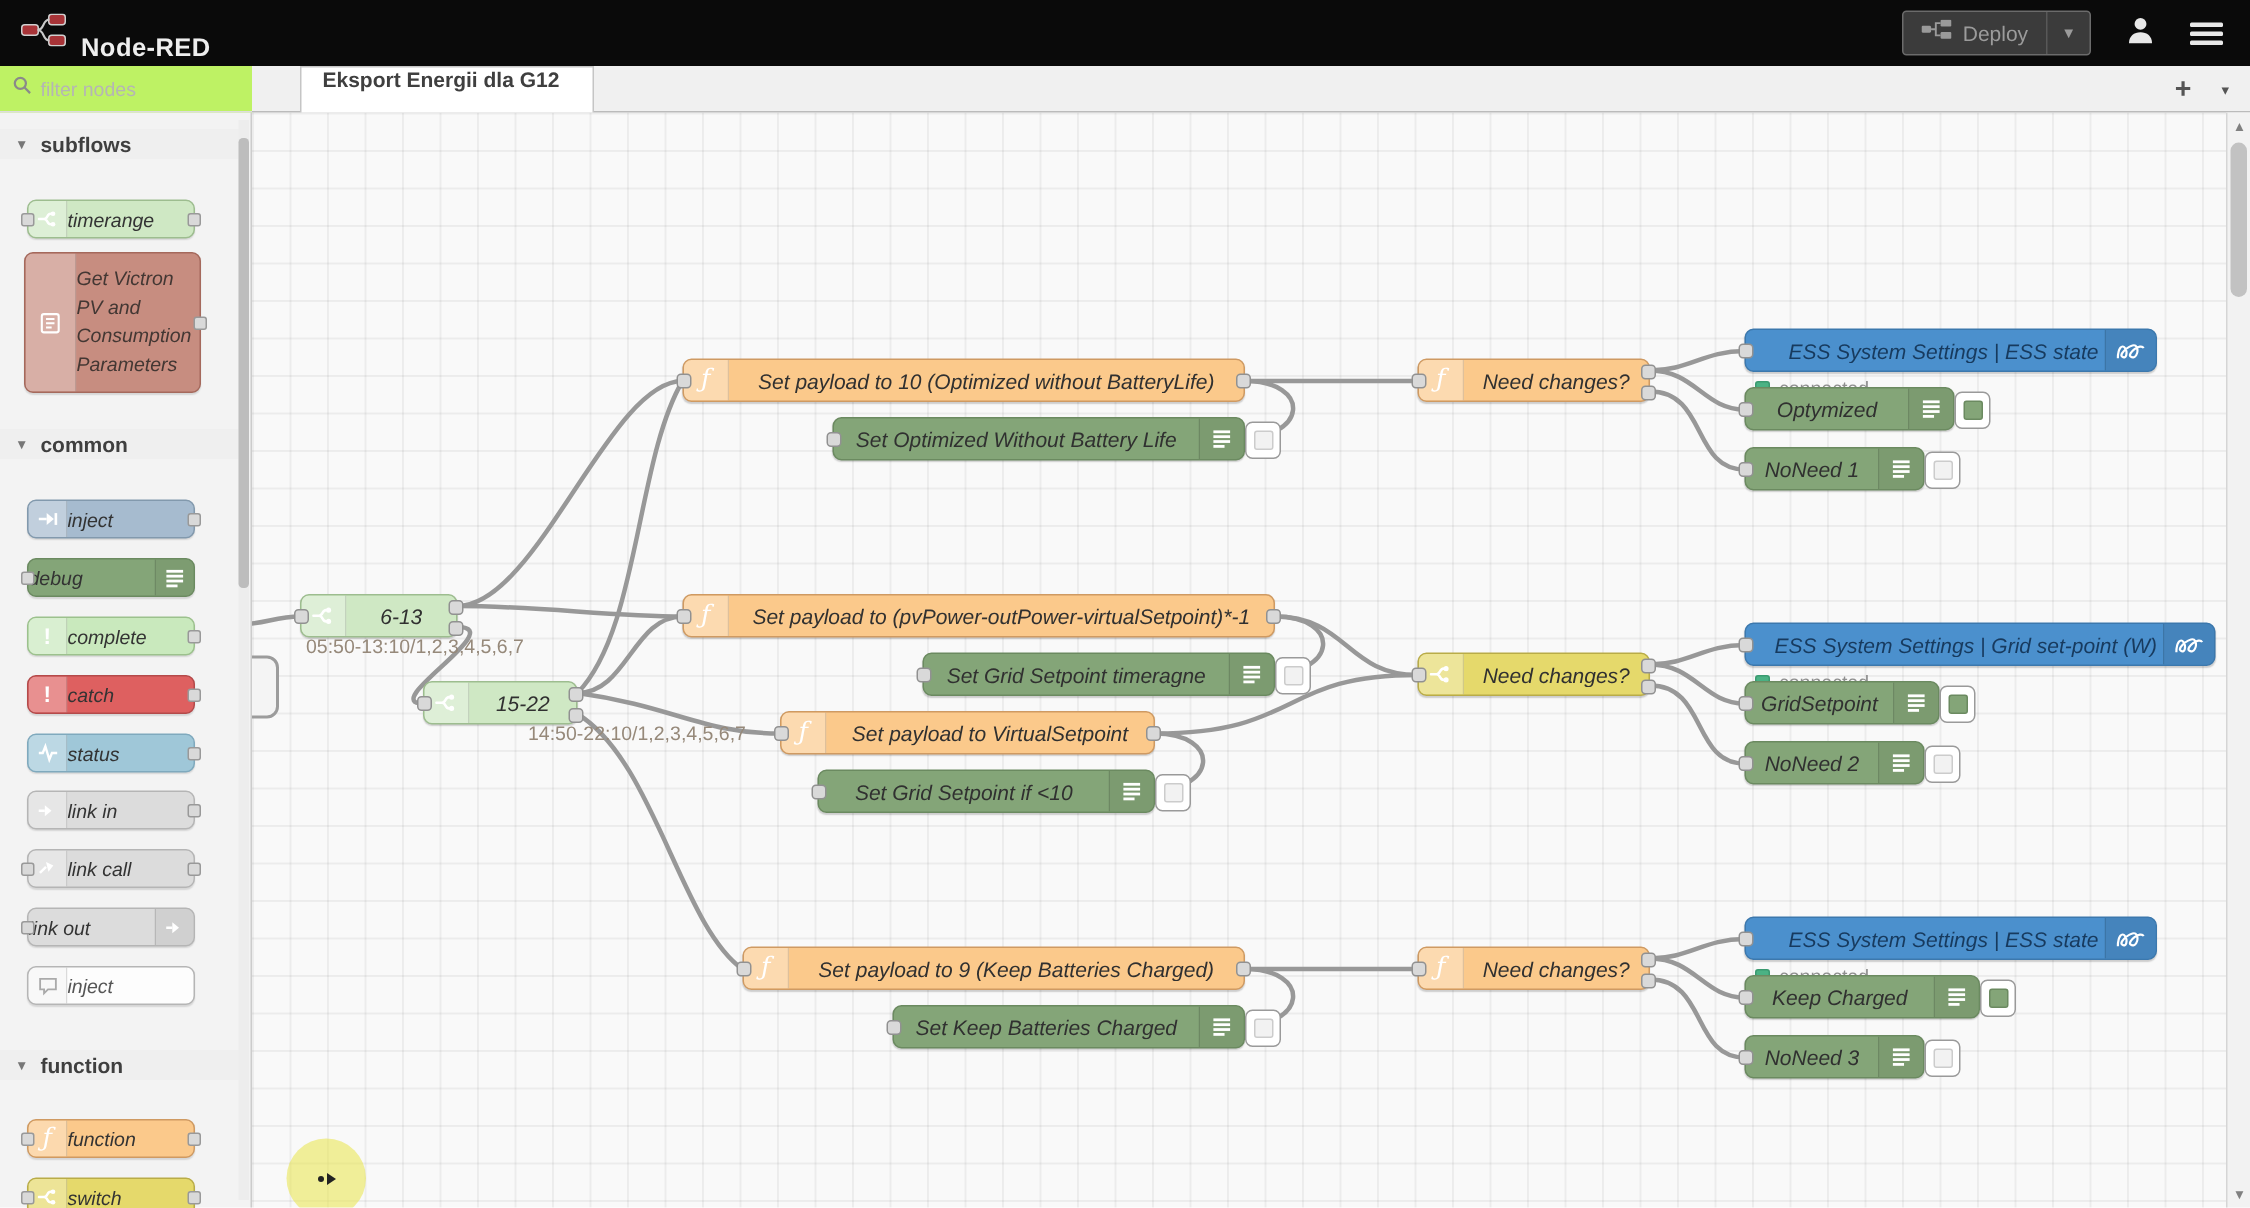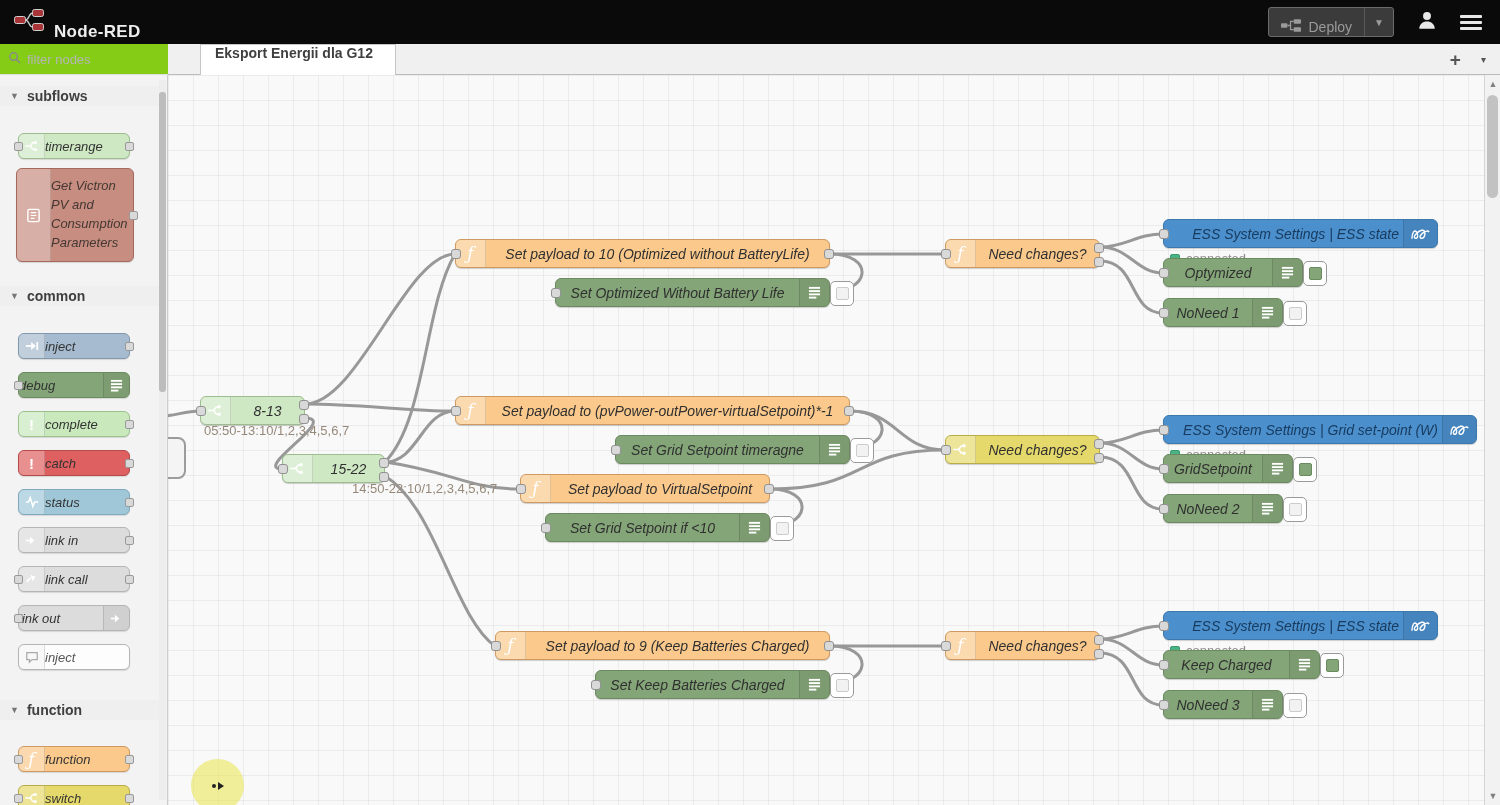--- a/index.html
+++ b/index.html
@@ -4,32 +4,32 @@
 <style>
   * { margin:0; padding:0; box-sizing:border-box; }
   html,body { width:1500px; height:805px; overflow:hidden; background:#fff;
               font-family:"Liberation Sans", sans-serif; }
   
   .header { position:absolute; left:0; top:0; width:1500px; height:44px; background:#0a0a0a;
             display:flex; align-items:center; z-index:50; }
   .brand { display:flex; align-items:center; gap:10px; padding-left:14px; }
   .brand-title { color:#eee; font-size:17px; font-weight:600; letter-spacing:.3px;margin-top:20px; }
   .header-right { margin-left:auto; display:flex; align-items:center; gap:22px; padding-right:18px; }
-  .deploy-btn { display:flex; align-items:flex-end; background:#3b3b3b; border:1px solid #6b6b6b;
+  .deploy-btn { display:flex; align-items:center; background:#3b3b3b; border:1px solid #6b6b6b;
                 border-radius:3px; height:30px; overflow:hidden; }
   .deploy-main { display:flex; align-items:center; gap:8px; padding:0 12px; }
   .deploy-label { color:#9b9b9b; font-size:14px; }
   .deploy-caret { border-left:1px solid #585858; padding:0 9px; color:#9b9b9b; font-size:10px; height:100%;
                   display:flex; align-items:center; }
   .hamburger { display:flex; flex-direction:column; gap:3px; cursor:pointer; }
   .hamburger span { width:22px; height:3px; background:#e8e8e8; border-radius:1px; }
   
   .palette { position:absolute; left:0; top:44px; width:168px; height:761px; background:#f3f3f3;
              border-right:1px solid #ccc; z-index:40; }
-  .search-box { position:absolute; left:0; top:0; width:168px; height:31px; background:#84cc16;
+  .search-box { position:absolute; left:0; top:0; width:168px; height:31px; background:#bef264;
                 border-bottom:1px solid #ddd; display:flex; align-items:center; gap:6px; padding:0 8px; }
   .search-box input { border:none; outline:none; font-size:13px; color:#555; width:120px; background:transparent;
                       font-family:"Liberation Sans",sans-serif; }
   .search-box input::placeholder { color:#b5b5b5; }
   .cat-header { position:absolute; left:0; width:160px; height:20px; display:flex; align-items:center; gap:8px;
                 padding-left:10px; font-size:14px; font-weight:bold; color:#3f3f3f; background:#efefef; }
   .cat-caret { font-size:9px; color:#777; }
   .pnode { position:absolute; left:18px; width:112px; height:26px; border-radius:6px; display:flex;
            align-items:center; font-size:13px; font-style:italic; color:#333; box-shadow:0 1px 1px rgba(0,0,0,.12); }
   .pnode .pl { flex:1; text-align:left; white-space:nowrap; overflow:hidden; }
@@ -376,21 +376,21 @@
   </div>
 
   <div class="fnode tmr" style="left:32px; top:321px; width:105px;">
     <span class="icon-area lft">
       <svg viewBox="0 0 16 16" width="15" height="15">
           <path d="M1 8h4c3 0 2-4 5-4M5 8c3 0 2 4 5 4" fill="none" stroke="#fff" stroke-width="1.8" stroke-linecap="round"></path>
           <circle cx="11.8" cy="4" r="1.8" fill="#fff"></circle>
           <circle cx="11.8" cy="12" r="1.8" fill="#fff"></circle>
         </svg>
     </span>
-    <span class="lbl">8-13</span>
+    <span class="lbl">6-13</span>
     <span class="port in"></span>
     <span class="port out1"></span>
     <span class="port out2"></span>
   </div>
 
   <div class="fnode tmr" style="left:114px; top:379px; width:103px;">
     <span class="icon-area lft">
       <svg viewBox="0 0 16 16" width="15" height="15">
           <path d="M1 8h4c3 0 2-4 5-4M5 8c3 0 2 4 5 4" fill="none" stroke="#fff" stroke-width="1.8" stroke-linecap="round"></path>
           <circle cx="11.8" cy="4" r="1.8" fill="#fff"></circle>

